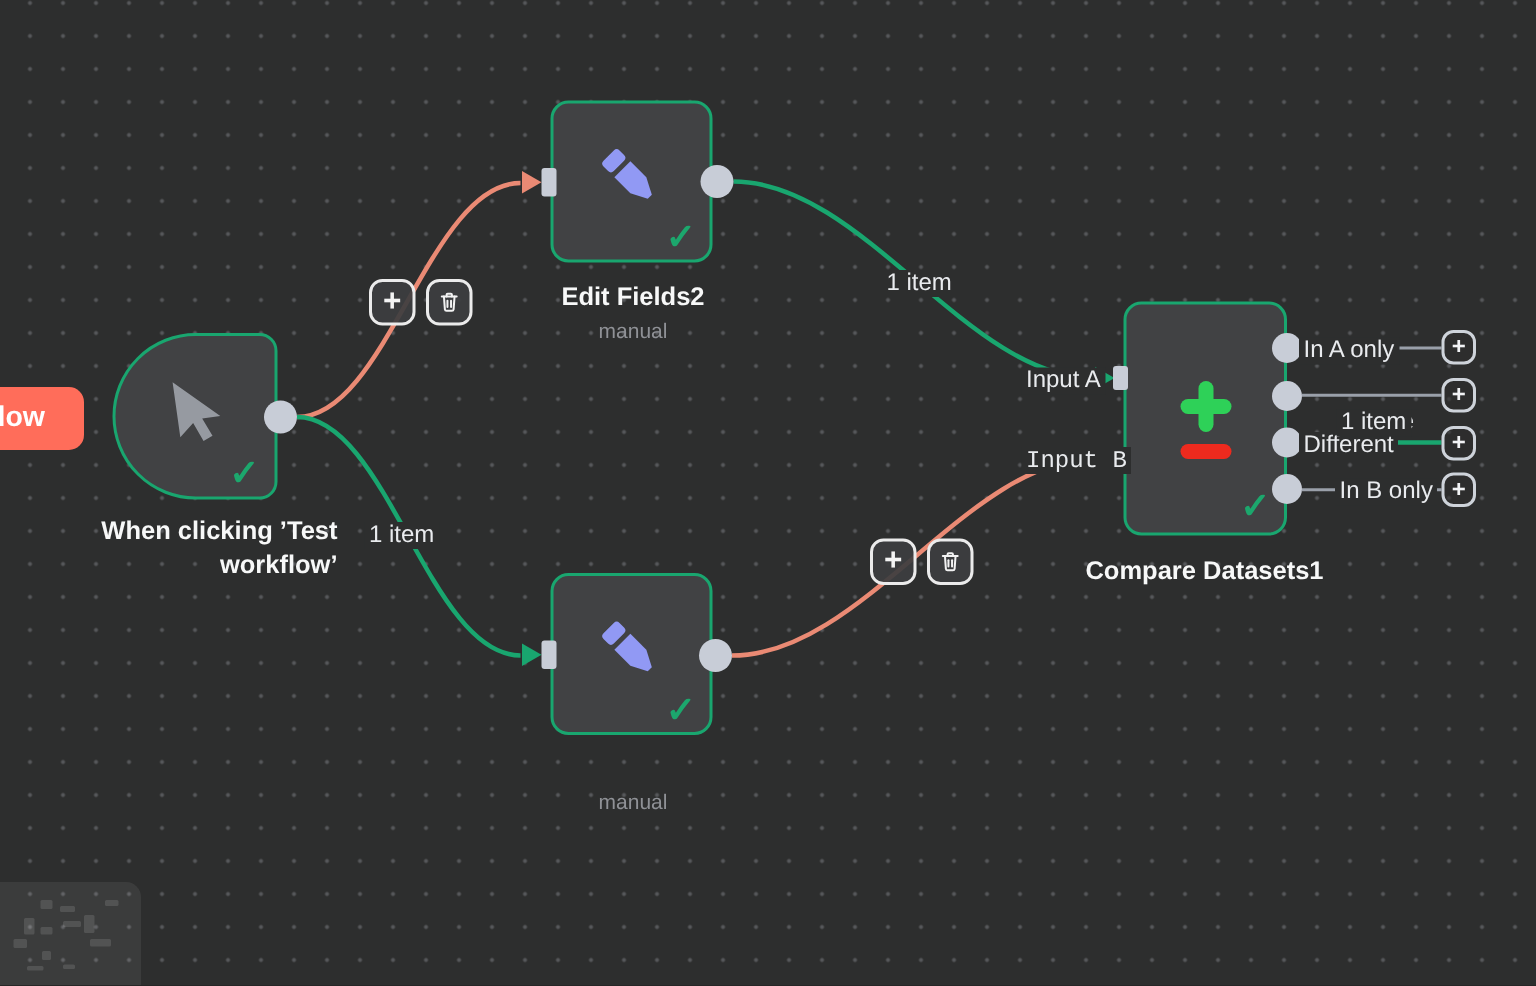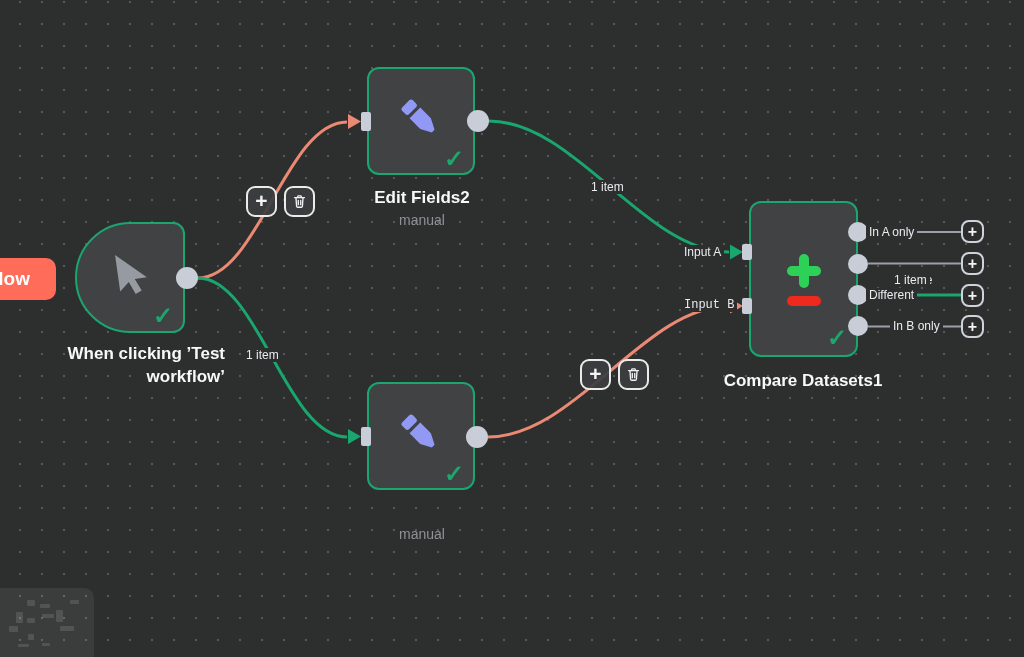--- a/index.html
+++ b/index.html
@@ -15,21 +15,21 @@
   .node.square{border-radius:12px;}
   .node.trigger{border-radius:56px 12px 12px 56px;}
   .node .check{position:absolute;color:#1ca76d;font-size:24px;font-weight:700;line-height:1;}
   .node-icon{position:absolute;}
   .bar{position:absolute;border-radius:5px;}
   .out-dot{position:absolute;width:22px;height:22px;border-radius:50%;background:#c8cdd7;z-index:3;}
   .out-dot.sm{width:20px;height:20px;}
   .in-rect{position:absolute;width:10px;background:#c8cdd7;border-radius:2px;z-index:3;}
   .node-name{position:absolute;color:#f7f8f8;font-weight:700;font-size:17px;line-height:23px;text-align:center;z-index:4;}
   .node-sub{position:absolute;color:#8f9196;font-size:14px;text-align:center;z-index:4;}
-  .edge-label,.port-label{position:absolute;color:#e9ebee;font-size:12px;background:#2d2e2e;padding:0 3px;z-index:4;white-space:nowrap;}
+  .edge-label,.port-label{position:absolute;color:#e9ebee;font-size:16px;background:#2d2e2e;padding:0 3px;z-index:4;white-space:nowrap;}
   .tool-btn{position:absolute;width:31px;height:31px;border:2px solid #ebebeb;border-radius:9px;
     background:rgba(60,61,63,.93);box-sizing:border-box;display:flex;align-items:center;justify-content:center;
     color:#f4f4f4;z-index:5;cursor:pointer;}
   .tool-btn .plus-glyph{font-size:21px;font-weight:600;line-height:1;margin-top:-2px;}
   .add-btn{position:absolute;width:23px;height:23px;border:2px solid #ced3da;border-radius:8px;
     background:rgba(45,46,46,.55);box-sizing:border-box;display:flex;align-items:center;justify-content:center;
     color:#f2f3f5;font-size:16px;font-weight:700;line-height:1;z-index:5;cursor:pointer;}
   .test-btn{position:absolute;left:-34px;top:258px;width:90px;height:42px;background:#ff6d5a;border-radius:10px;
     color:#fff;font-size:19px;font-weight:700;display:flex;align-items:center;justify-content:center;z-index:6;cursor:pointer;}
   .minimap{position:absolute;left:0;top:588px;width:94px;height:69px;background:rgba(255,255,255,.07);

